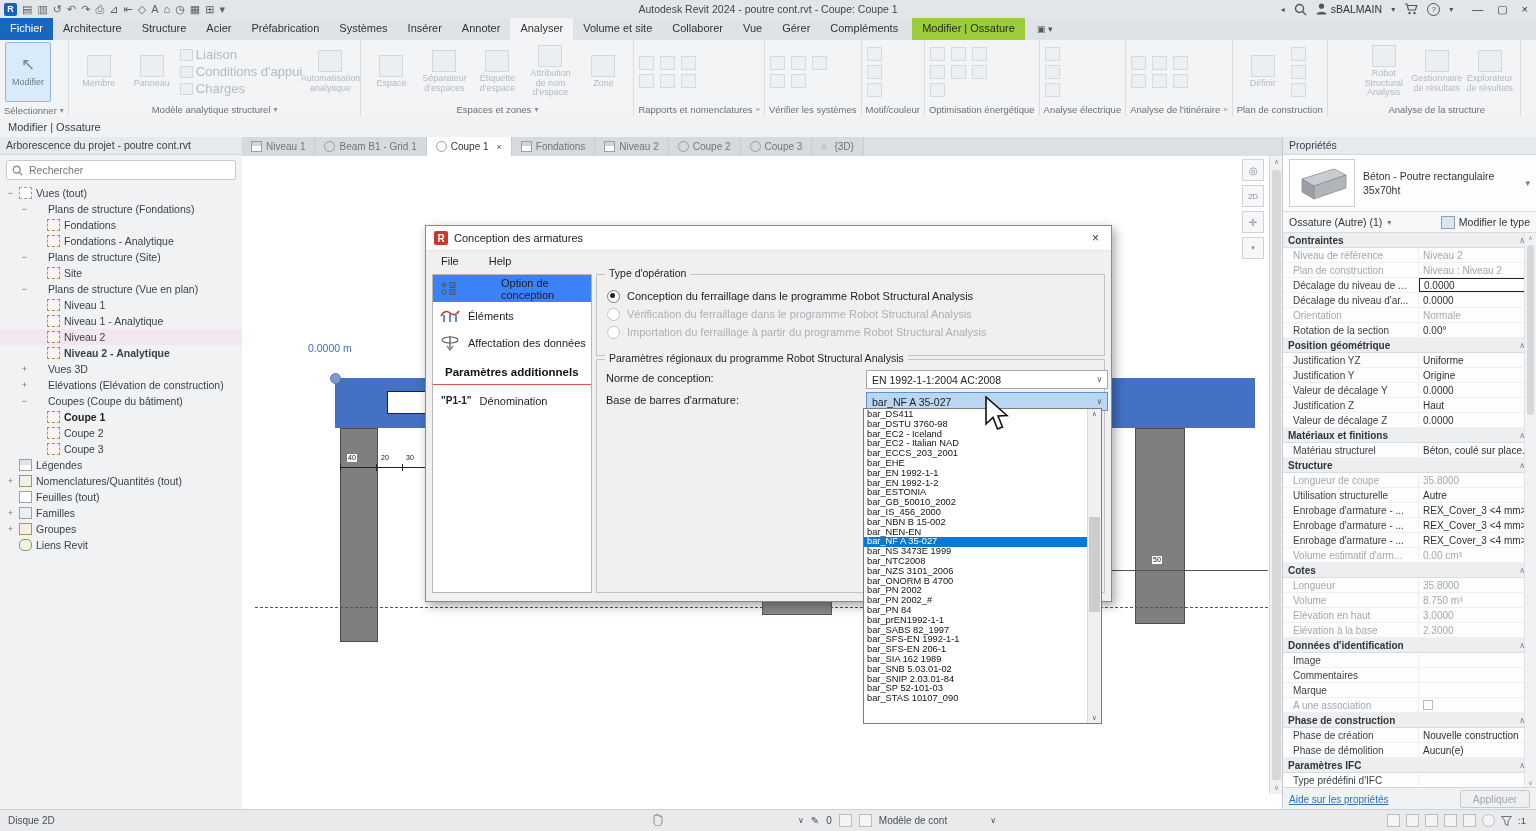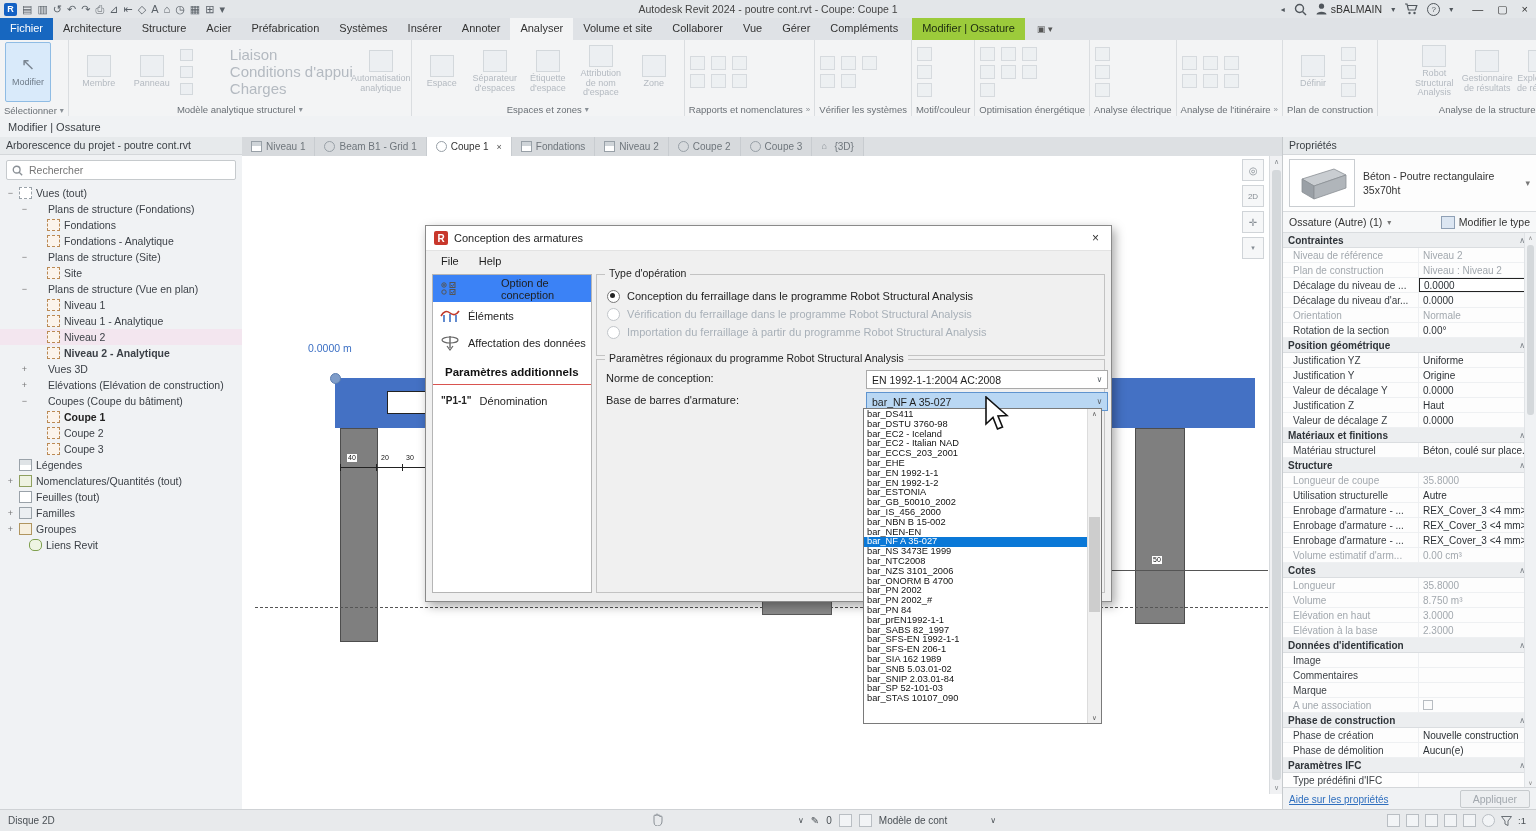--- a/index.html
+++ b/index.html
@@ -31,21 +31,21 @@
   .rsuffix{font-size:8px;color:#8a9096;}
   .rbig{width:50px;display:flex;flex-direction:column;align-items:center;gap:2px;padding:2px 0;}
   .rbig .ric{width:22px;height:20px;border:1px solid #d3d8dc;background:#eceff2;}
   .rbig .rbl{font-size:9px;line-height:9.5px;text-align:center;color:#b4bac1;white-space:normal;}
   .rbig.enabled{background:#d9eafa;border:1px solid #8fbce4;border-radius:2px;width:44px;height:54px;justify-content:center;}
   .rbig.enabled .ric{border:none;background:none;font-size:17px;color:#7b8692;line-height:18px;text-align:center;}
   .rbig.enabled .rbl{color:#6e7b88;}
   .rsmallcol{display:flex;flex-direction:column;gap:2px;}
   .rsmall{display:flex;align-items:center;gap:3px;height:15px;}
   .rsicon{width:11px;height:10px;border:1px solid #d3d8dc;background:#eceff2;}
-  .rslabel{font-size:15px;color:#b4bac1;white-space:nowrap;margin-left:34px;}
+  .rslabel{font-size:13px;color:#b4bac1;white-space:nowrap;}
   .rigrid{display:grid;grid-template-columns:repeat(3,15px);gap:4px 6px;}
   .rigrid.col{grid-template-columns:15px;}
   .rgicon{width:13px;height:12px;border:1px solid #d6dade;background:#edf0f2;}
   
   .modebar{position:absolute;top:116px;left:0;right:0;height:21px;background:#f0f2f4;border-bottom:1px solid #d4d7da;
            display:flex;align-items:center;padding-left:8px;font-size:11px;color:#3a3f44;}
   
   .browser{position:absolute;top:137px;left:0;width:242px;bottom:21px;background:#f0f2f4;border-right:1px solid #c6cacd;}
   .browser-title{height:17px;line-height:17px;padding-left:6px;font-size:10.5px;color:#3a3f44;background:#e7eaec;border-bottom:1px solid #d4d7da;white-space:nowrap;overflow:hidden;}
   .searchbox{margin:5px 6px;height:18px;background:#fff;border:1px solid #c6cacd;border-radius:2px;display:flex;align-items:center;gap:4px;padding:0 5px;}
@@ -140,21 +140,21 @@
   .sb-ic{width:11px;height:11px;border:1px solid #b9bec3;background:#f2f4f6;display:inline-block;}
   .sb-right{margin-left:auto;display:flex;align-items:center;gap:6px;padding-right:10px;}
   .sb-right .sb-ic{transform:rotate(0);}
   .filter-badge{font-size:9.5px;color:#4a5055;}
   
   .dialog{position:absolute;left:425px;top:225px;width:685px;height:375px;background:#f0f0f0;border:1px solid #8a8a8a;
           box-shadow:3px 4px 10px rgba(0,0,0,.35);z-index:50;font-size:11px;color:#1e1e1e;}
   .dlg-title{height:24px;background:#fff;display:flex;align-items:center;gap:6px;padding:0 8px;border-bottom:1px solid #e3e3e3;}
   .dlg-icon{width:14px;height:14px;background:#c8372b;color:#fff;font-size:10px;font-weight:bold;display:flex;align-items:center;justify-content:center;border-radius:2px;}
   .dlg-close{margin-left:auto;font-size:12px;color:#333;padding:0 4px;}
-  .dlg-menu{height:20px;display:flex;gap:2px;align-items:center;padding-left:6px;background:#f0f0f0;}
+  .dlg-menu{height:20px;display:flex;gap:12px;align-items:center;padding-left:6px;background:#f0f0f0;}
   .dlg-menu span{padding:2px 9px;}
   .dlg-nav{position:absolute;left:6px;top:48px;width:158px;bottom:8px;background:#fff;border:1px solid #b5b5b5;}
   .nav-item{height:27px;display:flex;align-items:center;gap:7px;padding-left:6px;}
   .nav-item.sel{background:#3b82f6;gap:40px;}
   .nav-ico{width:22px;height:20px;flex:0 0 auto;display:flex;align-items:center;justify-content:center;}
   .nav-sec{font-weight:bold;font-size:11.5px;padding:10px 0 6px 12px;color:#111;}
   .nav-divider{border-top:1px solid #d9534f;margin:0;}
   .nav-sub{display:flex;gap:8px;padding:10px 0 0 8px;align-items:flex-start;}
   .nav-sub .badge{font-weight:bold;font-size:10px;color:#222;}
   .grpbox{position:absolute;border:1px solid #c3c3c3;background:#f0f0f0;}
@@ -565,21 +565,21 @@
       <div class="trow" style="padding-left: 6px;">
         <span class="texp">+</span>
         <span class="ti family"></span>
         <span class="tlabel">Familles</span>
       </div>
       <div class="trow" style="padding-left: 6px;">
         <span class="texp">+</span>
         <span class="ti group"></span>
         <span class="tlabel">Groupes</span>
       </div>
-      <div class="trow" style="padding-left: 16px;">
+      <div class="trow" style="padding-left: 6px;">
         <span class="texp"></span>
         <span class="ti link"></span>
         <span class="tlabel">Liens Revit</span>
       </div>
     </div>
 </div>
 
 <div class="canvas">
   <div class="vtabs" id="view-tabs">
       <div class="vtab">

